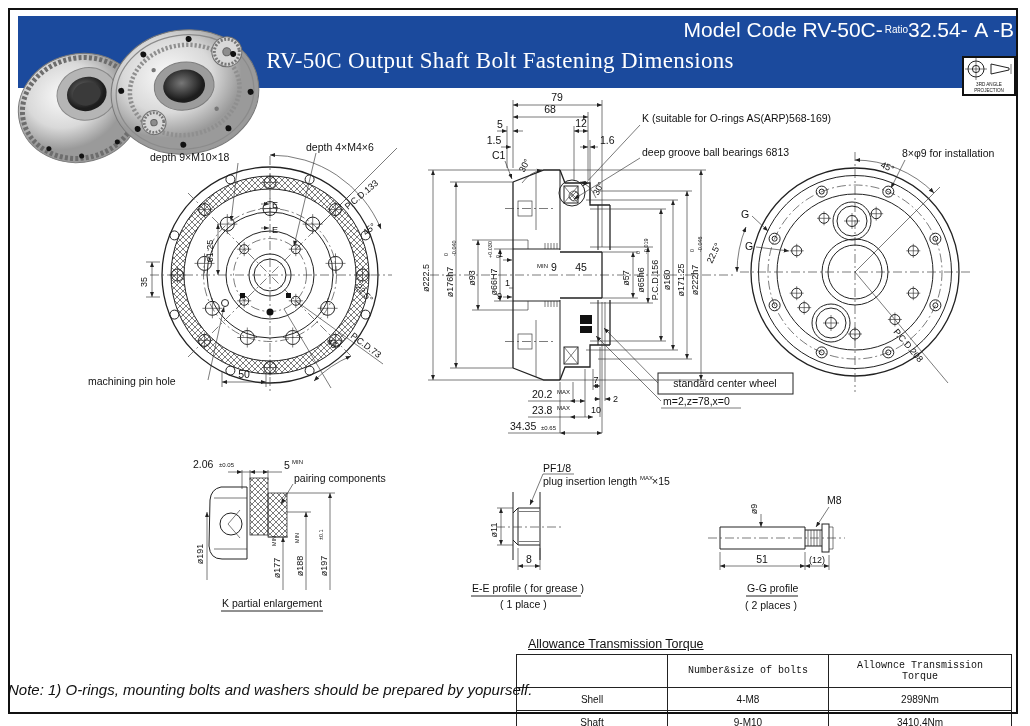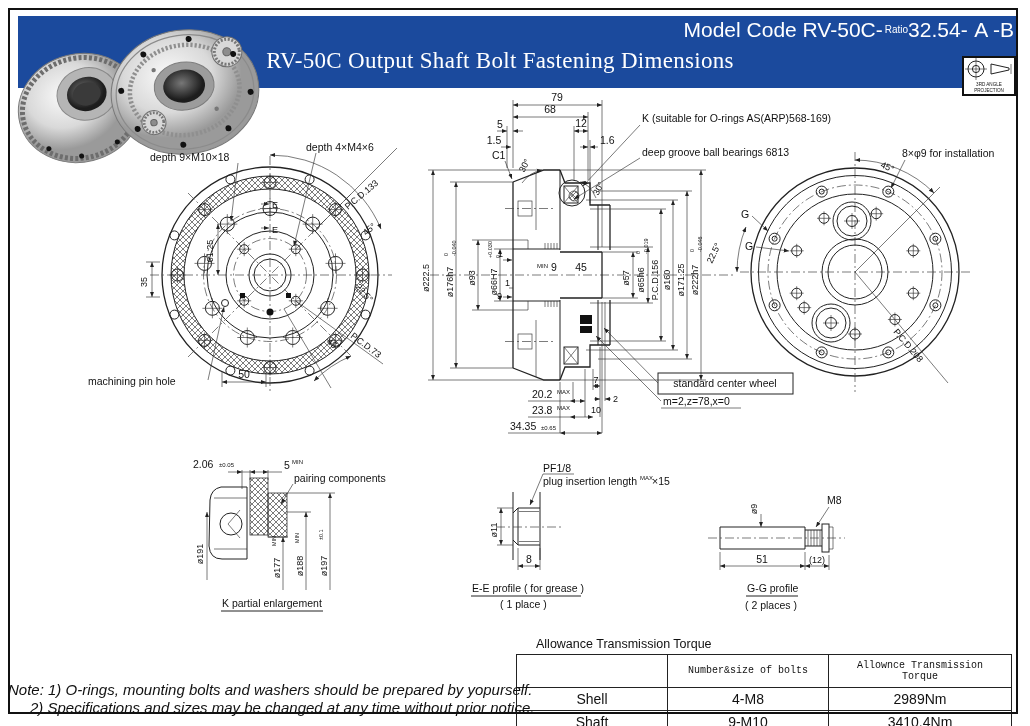--- a/index.html
+++ b/index.html
@@ -6,25 +6,25 @@
   .page{position:relative;width:1030px;height:726px;background:#fff;font-family:"Liberation Sans",sans-serif;overflow:hidden;}
   .frame{position:absolute;left:8px;top:8px;width:1010px;height:706px;border:2px solid #111;box-sizing:border-box;}
   .blue{position:absolute;left:18px;top:16px;width:998px;height:72px;background:#1b4a9d;}
   .model-line{position:absolute;top:18px;right:16px;display:flex;align-items:flex-end;color:#fff;font-size:21px;white-space:pre;}
   .ratio-stack{display:inline-flex;flex-direction:row;align-items:center;margin:0 2px;}
   .ratio-stack .rl{font-size:10px;line-height:10px;}
   .doc-title{position:absolute;left:0;top:48px;width:1000px;text-align:center;color:#fff;font-size:23px;letter-spacing:.3px;font-family:Liberation Serif, serif;}
   .proj-box{position:absolute;left:962px;top:56px;width:54px;height:40px;background:#fff;border:2px solid #111;box-sizing:border-box;}
   
   .tq{position:absolute;left:516px;top:637px;color:#111;}
-  .tq .tq-title{font-size:12.5px;margin:0 0 3px 20px;}
+  .tq .tq-title{font-size:12.5px;margin:0 0 3px 12px;text-decoration:underline;}
   .tq table{border-collapse:collapse;}
   .tq td,.tq th{border:1.2px solid #222;font-weight:normal;text-align:center;color:#111;}
   .tq th{font-size:10px;line-height:1.15;height:30px;font-family:Liberation Mono, monospace;}
-  .tq td{font-size:14px;height:20px;margin-top:14px;}
+  .tq td{font-size:10px;height:20px;margin-top:14px;}
   .c1{width:148px;} .c2{width:128px;padding:0 16px;} .c3{width:150px;padding:0 16px;}
   .note{position:absolute;left:8px;top:681px;font-size:15px;color:#111;line-height:1.18;font-style:italic;}
   .note .n2{margin-left:22px;}
   
   svg.draw{position:absolute;left:0;top:0;}
   .ln{stroke:#222;stroke-width:1;fill:none;}
   .lw{stroke:#222;stroke-width:1.3;fill:none;}
   .thin{stroke:#333;stroke-width:0.65;fill:none;}
   .dd{stroke:#444;stroke-width:0.7;fill:none;stroke-dasharray:9 3 2 3;}
   .blk{fill:#111;stroke:none;}
@@ -533,17 +533,16 @@
         <td>Shaft</td>
         <td>9-M10</td>
         <td>3410.4Nm</td>
       </tr>
     </tbody>
       </table>
   </div>
 
   <div class="note">
     <div class="n1">Note: 1) O-rings, mounting bolts and washers should be prepared by yopurself.</div>
-    <div class="n2">2) Specifications and sizes may be changed at any time without prior notice.</div>
   </div>
 
   <div class="frame"></div>
 </div>
 
 </body></html>

